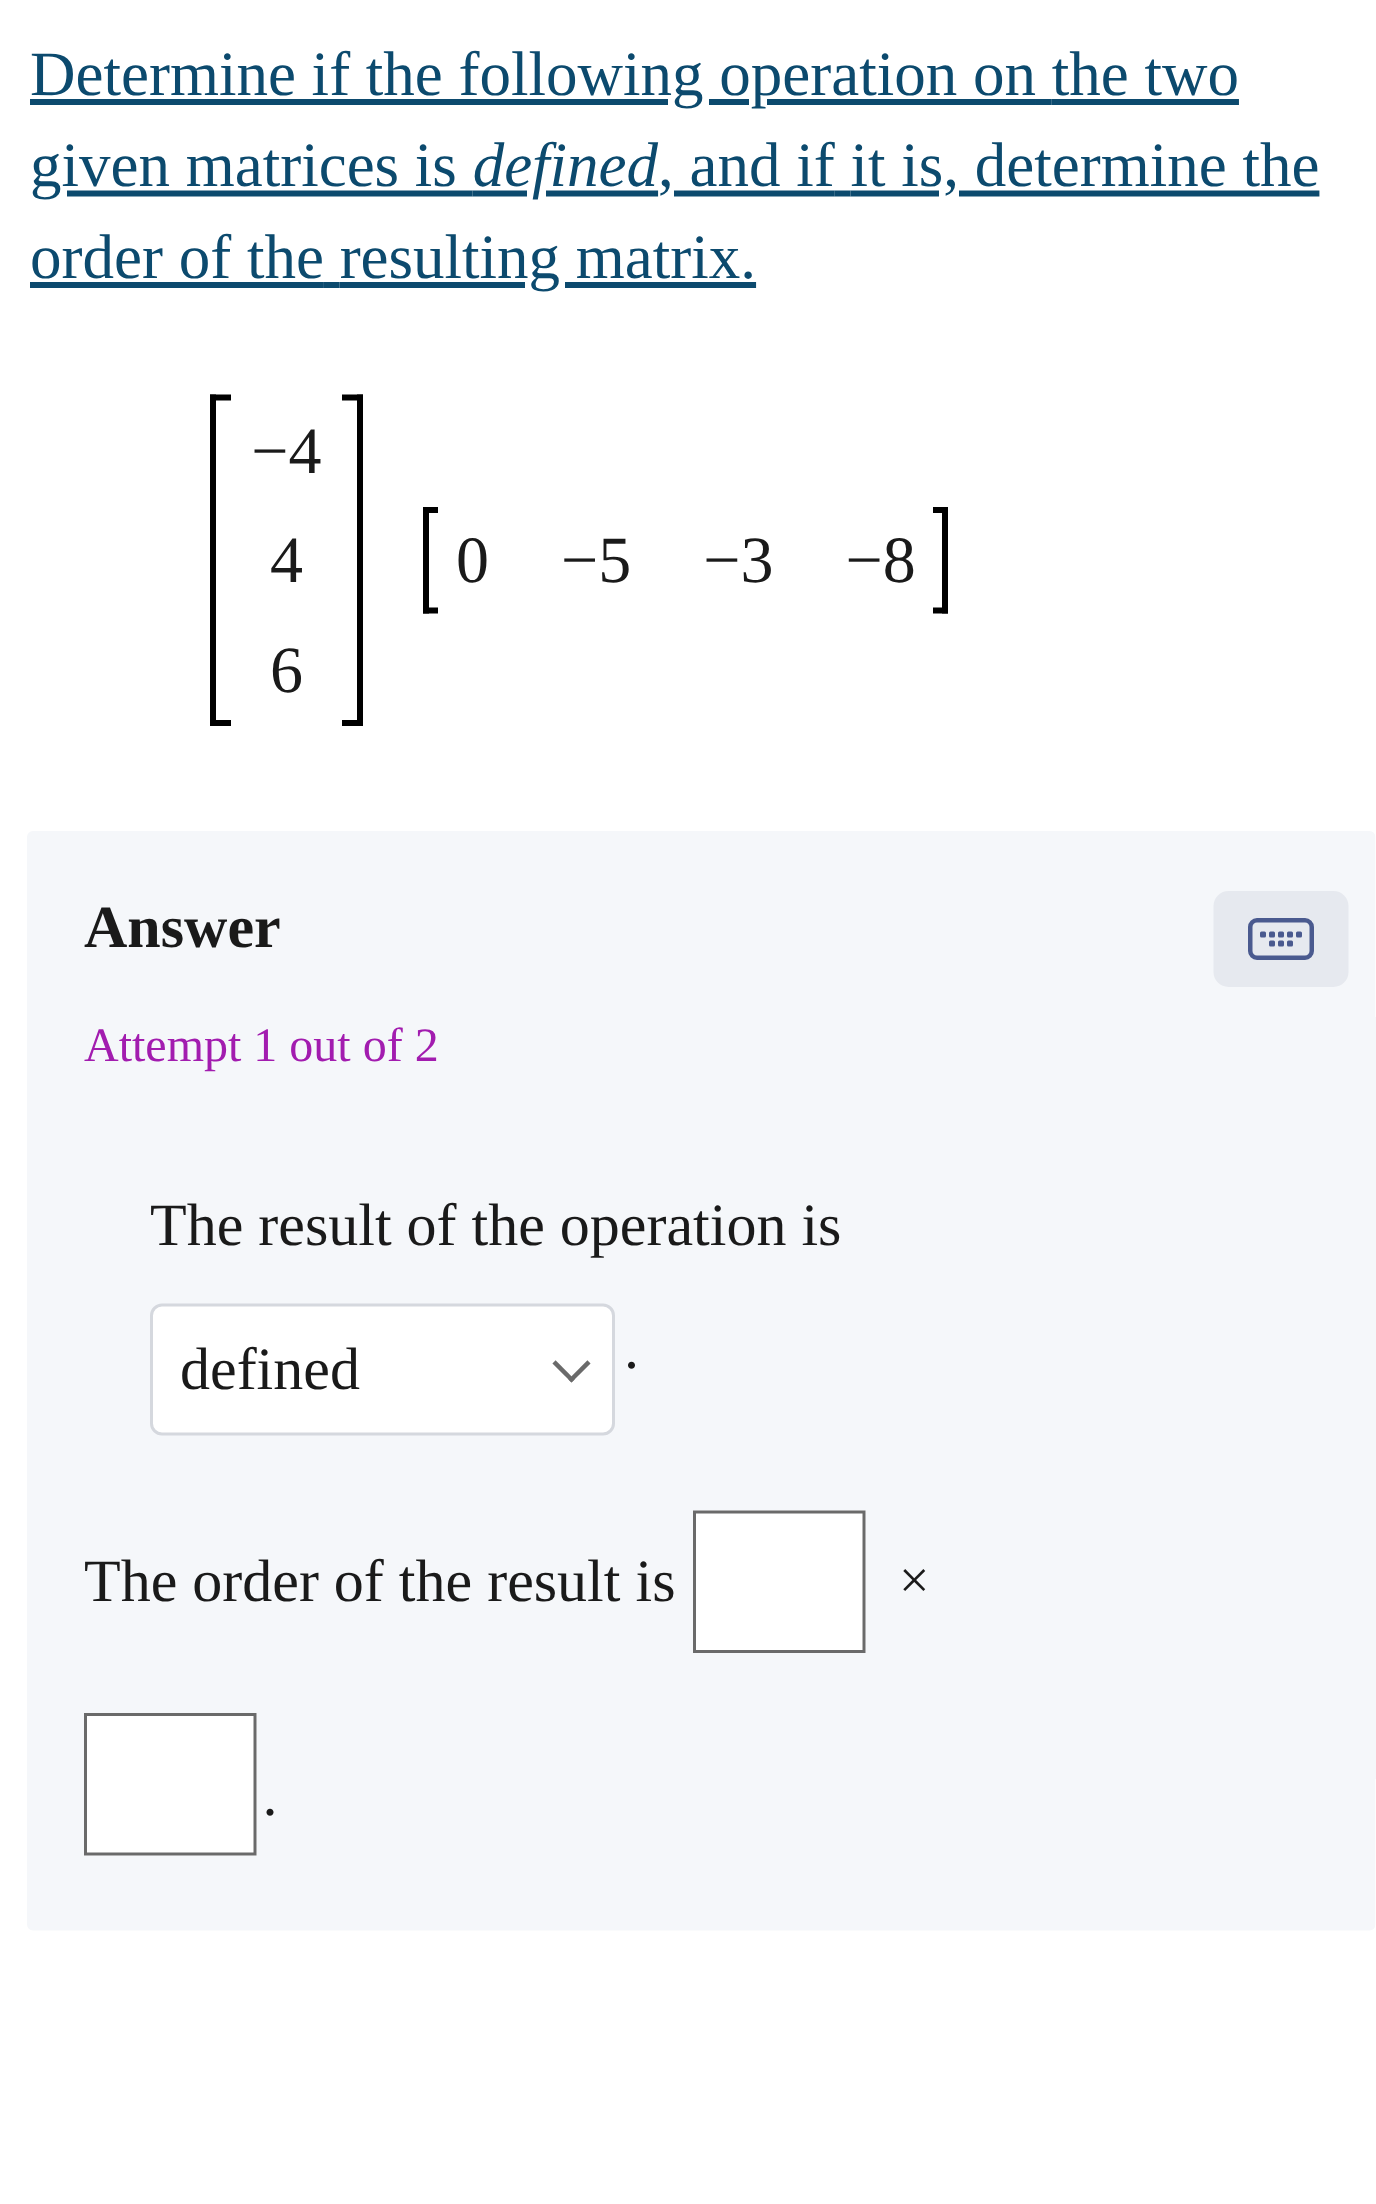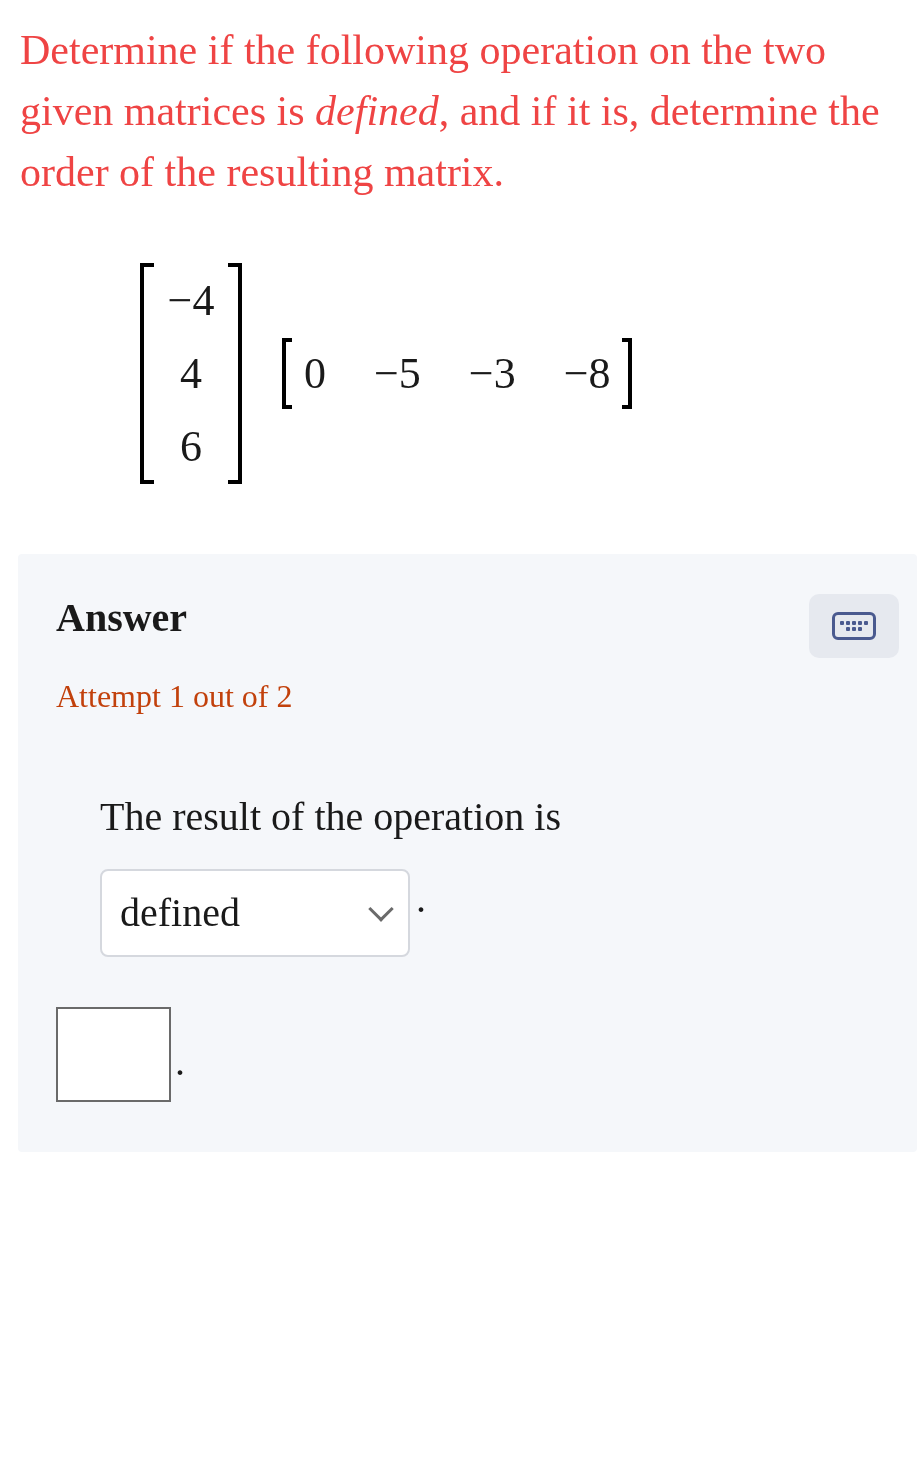--- a/index.html
+++ b/index.html
@@ -12,21 +12,22 @@
       background: #ffffff;
       color: #1a1a1a;
       width: 917px;
       height: 1469px;
       overflow: hidden;
     }
     .question-text {
       padding: 20px 20px 0 20px;
       font-size: 42px;
       line-height: 1.45;
-      color: #ef4444;
+      color: #0c4a6e;
+      text-decoration: underline;
     }
     .question-text em {
       font-style: italic;
     }
     .matrix-area {
       display: flex;
       align-items: center;
       padding: 60px 0 70px 140px;
       gap: 40px;
     }
@@ -129,21 +130,21 @@
       position: absolute;
     }
     .key-dot {
       width: 4px;
       height: 4px;
       background: #4a5a8f;
       border-radius: 1px;
     }
     .attempt-text {
       font-size: 32px;
-      color: #c2410c;
+      color: #a21caf;
       margin-top: 20px;
     }
     .answer-body {
       margin-top: 70px;
       font-size: 40px;
       line-height: 1.6;
       color: #1a1a1a;
     }
     .answer-line {
       margin-bottom: 50px;
@@ -263,19 +264,24 @@
 
   <div class="answer-body">
     <div class="answer-line">
       <span>The result of the operation is</span><br>
       <div class="dropdown">
         <span>defined</span>
         <span class="chevron-down"></span>
       </div><span class="period" style="margin-left:6px;">.</span>
     </div>
 
+    <div class="order-line">
+      <span>The order of the result is</span>
+      <input type="text" class="input-box" value="" style="">
+      <span class="times-sym">×</span>
+    </div>
 
     <div class="order-line-2">
       <input type="text" class="input-box" value="" style="">
       <span class="period">.</span>
     </div>
   </div>
 </div>
 
 </body></html>

